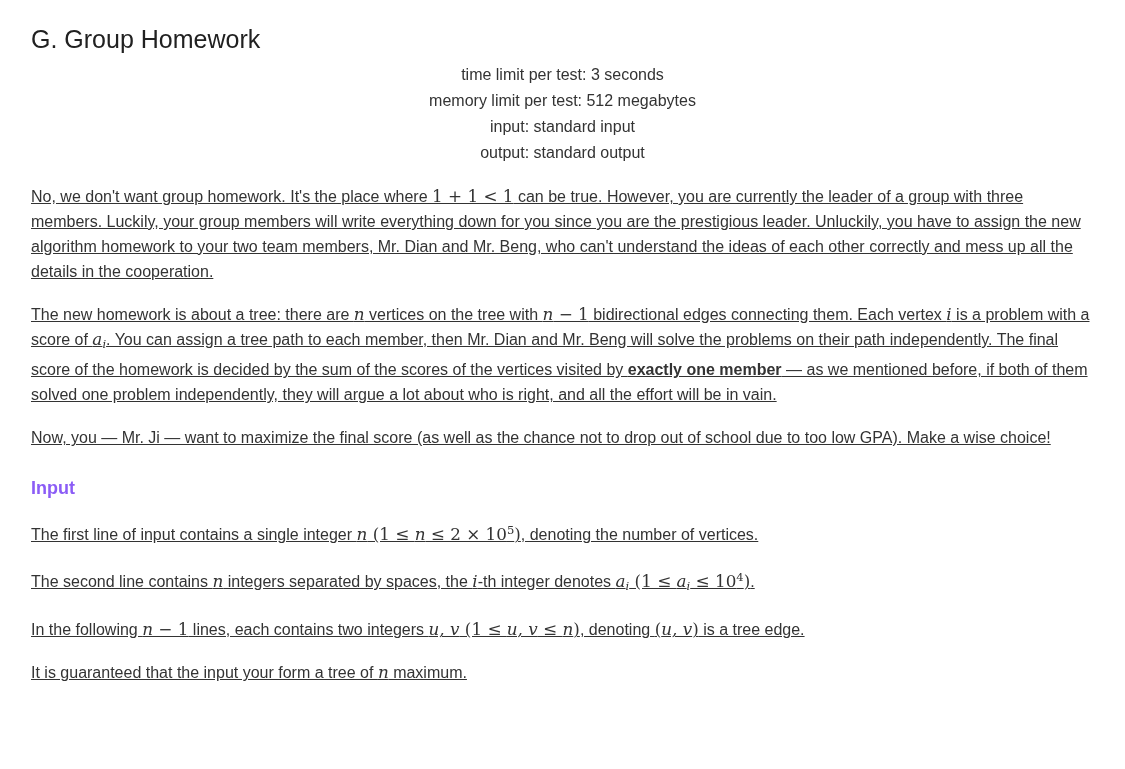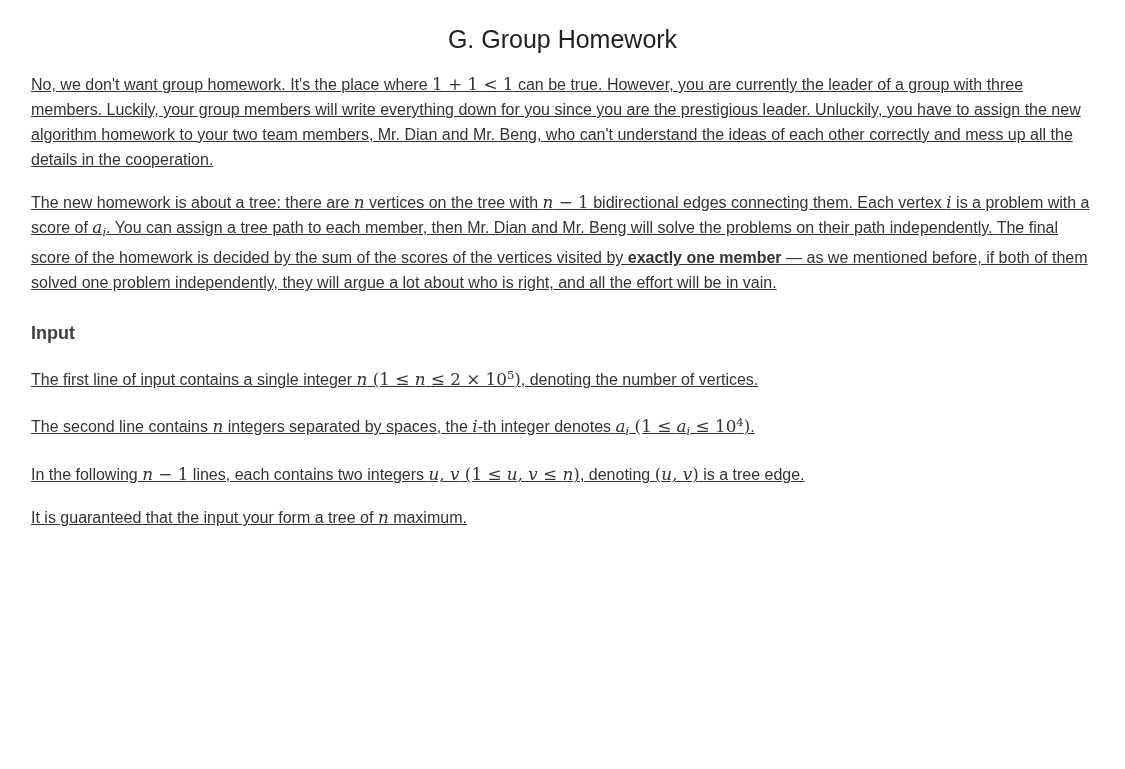--- a/index.html
+++ b/index.html
@@ -13,21 +13,20 @@
     color: #333333;
     -webkit-font-smoothing: antialiased;
   }
   .page {
     width: 1125px;
     box-sizing: border-box;
     padding: 0 31px 20px 31px;
     background: #ffffff;
   }
   h1.problem-title {
-    text-align: center;
     font-size: 25px;
     font-weight: 400;
     color: #212121;
     margin: 24px 0 8px 0;
     line-height: 30px;
   }
   .limits {
     margin: 0 0 18px 0;
   }
   .limits > div {
@@ -40,21 +39,21 @@
     margin: 18px 0;
     line-height: 25px;
     color: #333333;
     text-decoration: underline;
   }
   p.after-heading {
   }
   h2.section-heading {
     font-size: 18px;
     font-weight: 700;
-    color: #404040;
+    color: #8b5cf6;
     margin: 26px 0 0 0;
     line-height: 24px;
   }
   
   .m {
     font-family: "DejaVu Serif", serif;
     font-size: 1.05em;
   }
   .mi {
     font-family: "DejaVu Serif", serif;
@@ -76,24 +75,31 @@
     font-weight: 700;
   }
 </style>
 </head>
 <body>
 
 <div class="page">
 
   <h1 class="problem-title">G. Group Homework</h1>
 
+  <div class="limits">
+    <div>time limit per test: 3 seconds</div>
+    <div>memory limit per test: 512 megabytes</div>
+    <div>input: standard input</div>
+    <div>output: standard output</div>
+  </div>
 
   <div>
     <p class="para"><span>No, we don't want group homework. It's the place where </span><span class="m">1 + 1 &lt; 1</span><span> can be true. However, you are currently the leader of a group with three members. Luckily, your group members will write everything down for you since you are the prestigious leader. Unluckily, you have to assign the new algorithm homework to your two team members, Mr. Dian and Mr. Beng, who can't understand the ideas of each other correctly and mess up all the details in the cooperation.</span></p>
     <p class="para"><span>The new homework is about a tree: there are </span><span class="mi">n</span><span> vertices on the tree with </span><span class="mi">n</span><span class="m"> − 1</span><span> bidirectional edges connecting them. Each vertex </span><span class="mi">i</span><span> is a problem with a score of </span><span class="mi">a</span><span class="msub">i</span><span>. You can assign a tree path to each member, then Mr. Dian and Mr. Beng will solve the problems on their path independently. The final score of the homework is decided by the sum of the scores of the vertices visited by </span><span class="b">exactly one member</span><span> — as we mentioned before, if both of them solved one problem independently, they will argue a lot about who is right, and all the effort will be in vain.</span></p>
+    <p class="para"><span>Now, you — Mr. Ji — want to maximize the final score (as well as the chance not to drop out of school due to too low GPA). Make a wise choice!</span></p>
   </div>
 
   <div>
     <h2 class="section-heading">Input</h2>
     <p class="para after-heading"><span>The first line of input contains a single integer </span><span class="mi">n</span><span class="m"> (1 ≤ </span><span class="mi">n</span><span class="m"> ≤ 2 × 10</span><span class="msup">5</span><span class="m">)</span><span>, denoting the number of vertices.</span></p>
     <p class="para"><span>The second line contains </span><span class="mi">n</span><span> integers separated by spaces, the </span><span class="mi">i</span><span>-th integer denotes </span><span class="mi">a</span><span class="msub">i</span><span class="m"> (1 ≤ </span><span class="mi">a</span><span class="msub">i</span><span class="m"> ≤ 10</span><span class="msup">4</span><span class="m">)</span><span>.</span></p>
     <p class="para"><span>In the following </span><span class="mi">n</span><span class="m"> − 1</span><span> lines, each contains two integers </span><span class="mi">u, v</span><span class="m"> (1 ≤ </span><span class="mi">u, v</span><span class="m"> ≤ </span><span class="mi">n</span><span class="m">)</span><span>, denoting </span><span class="m">(</span><span class="mi">u, v</span><span class="m">)</span><span> is a tree edge.</span></p>
     <p class="para"><span>It is guaranteed that the input your form a tree of </span><span class="mi">n</span><span> maximum.</span></p>
   </div>
 

